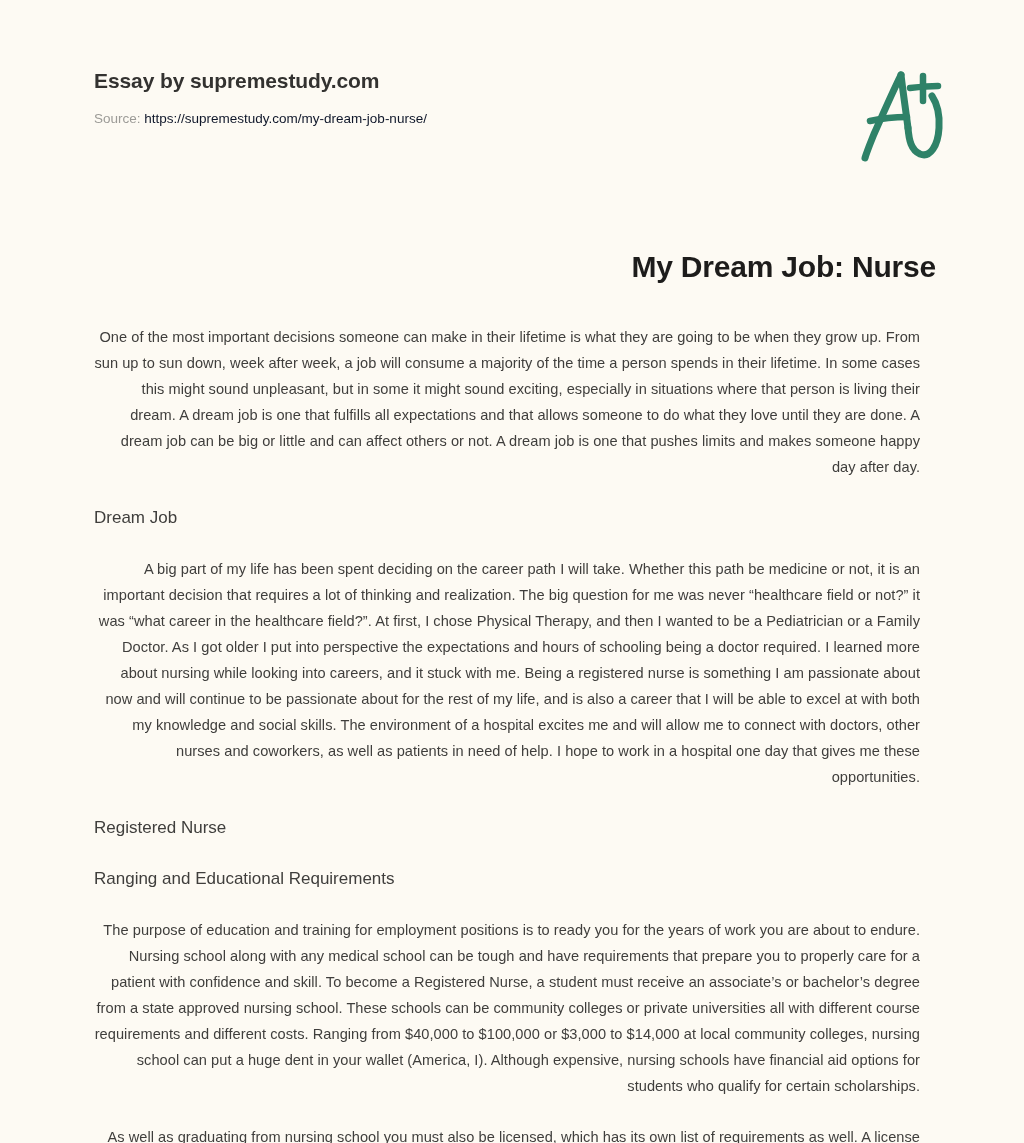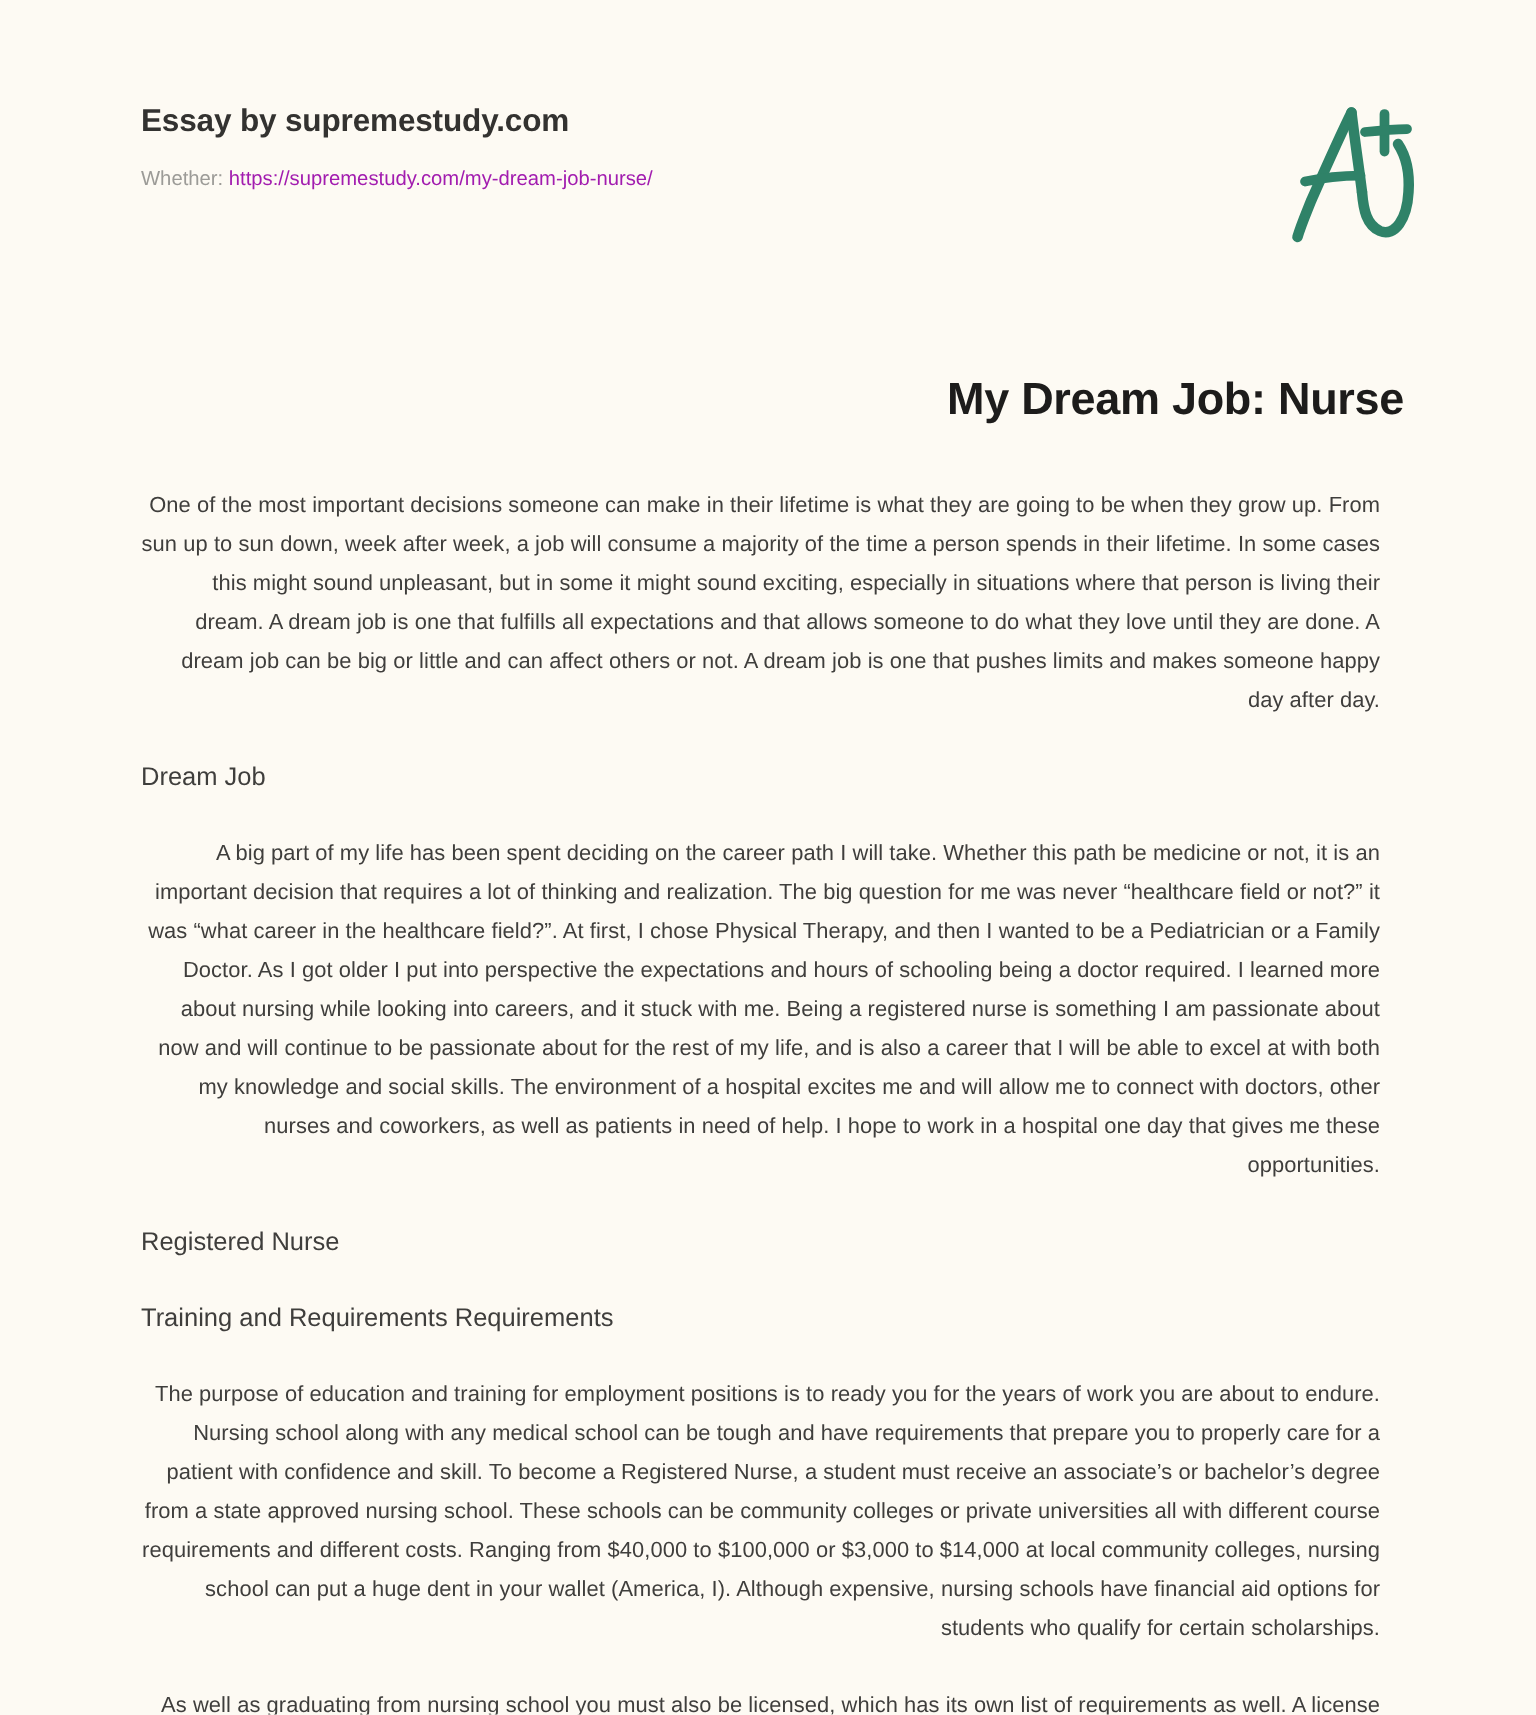--- a/index.html
+++ b/index.html
@@ -55,21 +55,21 @@
     font-size: 13.5px;
     line-height: 1.3;
     white-space: nowrap;
   }
 
   .source-label {
     color: #9c9b97;
   }
 
   .source-url {
-    color: #a21caf;
+    color: #0f172a;
     text-decoration: none;
   }
 
   
   .logo {
     position: absolute;
     right: 74px;
     top: 66px;
     width: 104px;
     height: 104px;
@@ -123,21 +123,21 @@
 <body>
 
 <div class="page">
 
   <div class="header">
 
     <div class="brand-block">
       <div class="brand-title">Essay by supremestudy.com</div>
 
       <div class="source-line">
-        <span class="source-label">Whether:</span>
+        <span class="source-label">Source:</span>
         <a class="source-url" href="#">https://supremestudy.com/my-dream-job-nurse/</a>
       </div>
     </div>
 
     <div class="logo">
       <svg viewBox="0 0 104 104" xmlns="http://www.w3.org/2000/svg">
         <g fill="none" stroke="#2f8268" stroke-linecap="round" stroke-linejoin="round">
 
           <path d="M55 9 C47 25, 36 50, 28 68 C24 78, 21 85, 19 92" stroke-width="7"></path>
 
@@ -161,21 +161,21 @@
     <h1 class="doc-title">My Dream Job: Nurse</h1>
 
     <p class="para">One of the most important decisions someone can make in their lifetime is what they are going to be when they grow up. From sun up to sun down, week after week, a job will consume a majority of the time a person spends in their lifetime. In some cases this might sound unpleasant, but in some it might sound exciting, especially in situations where that person is living their dream. A dream job is one that fulfills all expectations and that allows someone to do what they love until they are done. A dream job can be big or little and can affect others or not. A dream job is one that pushes limits and makes someone happy day after day.</p>
 
     <h2 class="sub-heading">Dream Job</h2>
 
     <p class="para">A big part of my life has been spent deciding on the career path I will take. Whether this path be medicine or not, it is an important decision that requires a lot of thinking and realization. The big question for me was never “healthcare field or not?” it was “what career in the healthcare field?”. At first, I chose Physical Therapy, and then I wanted to be a Pediatrician or a Family Doctor. As I got older I put into perspective the expectations and hours of schooling being a doctor required. I learned more about nursing while looking into careers, and it stuck with me. Being a registered nurse is something I am passionate about now and will continue to be passionate about for the rest of my life, and is also a career that I will be able to excel at with both my knowledge and social skills. The environment of a hospital excites me and will allow me to connect with doctors, other nurses and coworkers, as well as patients in need of help. I hope to work in a hospital one day that gives me these opportunities.</p>
 
     <h2 class="sub-heading">Registered Nurse</h2>
 
-    <h2 class="sub-heading">Training and Requirements Requirements</h2>
+    <h2 class="sub-heading">Ranging and Educational Requirements</h2>
 
     <p class="para">The purpose of education and training for employment positions is to ready you for the years of work you are about to endure. Nursing school along with any medical school can be tough and have requirements that prepare you to properly care for a patient with confidence and skill. To become a Registered Nurse, a student must receive an associate’s or bachelor’s degree from a state approved nursing school. These schools can be community colleges or private universities all with different course requirements and different costs. Ranging from $40,000 to $100,000 or $3,000 to $14,000 at local community colleges, nursing school can put a huge dent in your wallet (America, I). Although expensive, nursing schools have financial aid options for students who qualify for certain scholarships.</p>
 
     <p class="para para-clipped">As well as graduating from nursing school you must also be licensed, which has its own list of requirements as well. A license can be obtained by graduating from nursing school and passing a national licensure examination (Fulton, D). Nursing school requires students to pass classes and labs that focus on exploring the human anatomy and preparing the students to know and understand the different systems, functio</p>
 
   </div>
 
 </div>
 
 </body></html>

